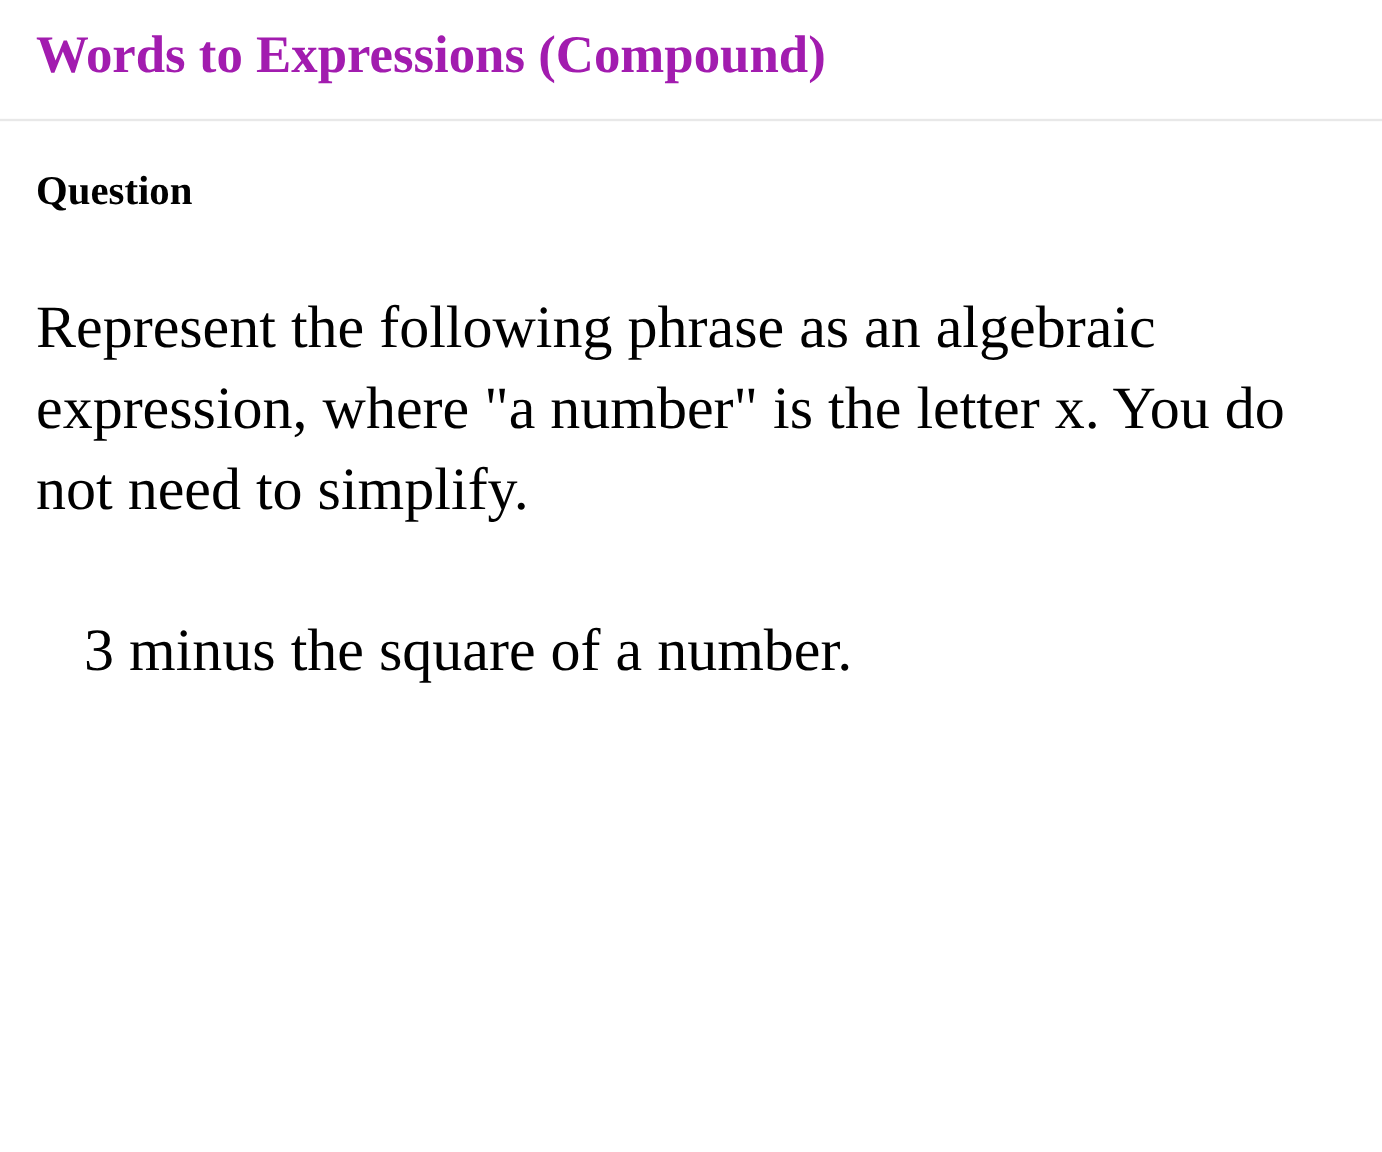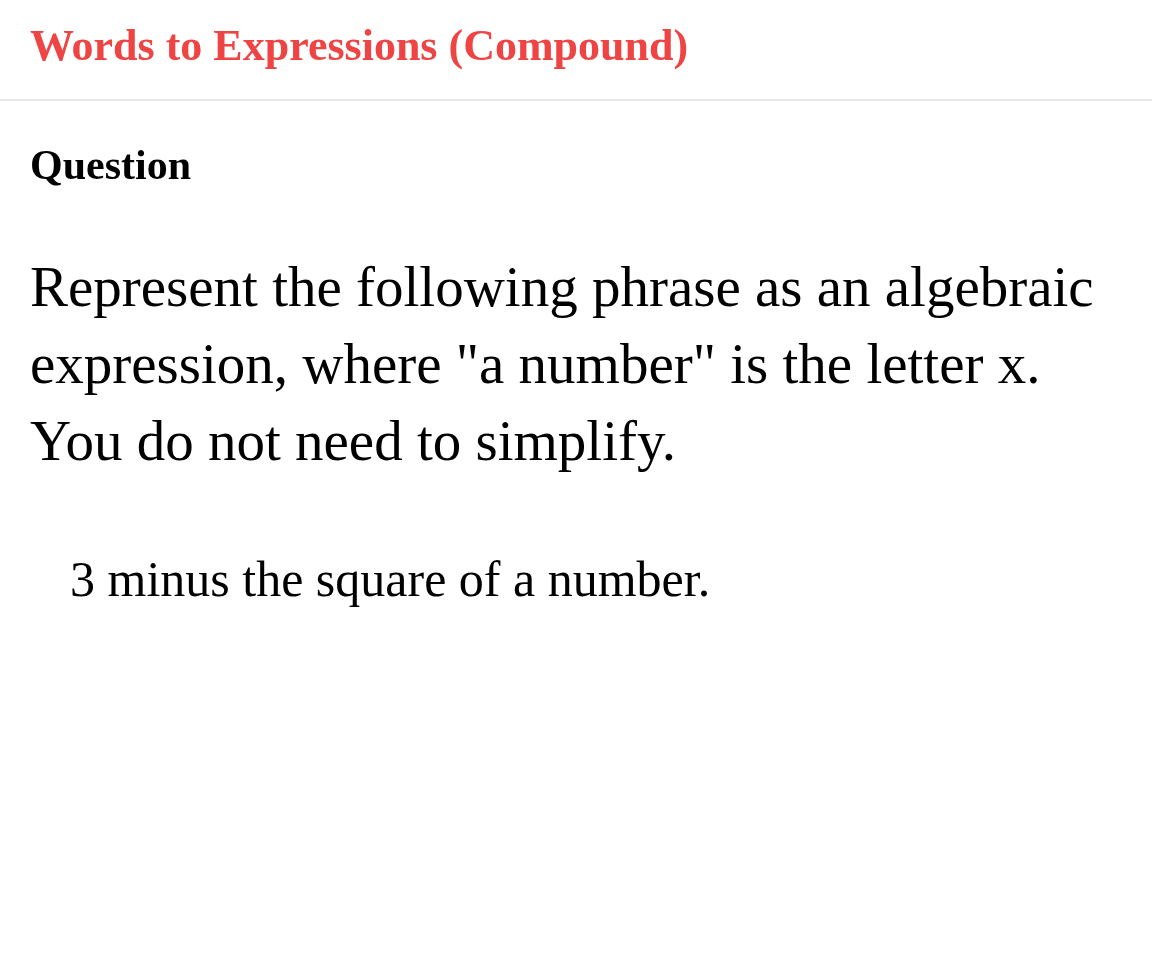--- a/index.html
+++ b/index.html
@@ -10,39 +10,39 @@
     body {
       width: 1152px;
       height: 960px;
       background: #ffffff;
       font-family: Georgia, 'Times New Roman', Times, serif;
       color: #000000;
     }
     .page-title {
       font-size: 44px;
       font-weight: bold;
-      color: #ef4444;
+      color: #a21caf;
       padding: 20px 30px 28px 30px;
     }
     .divider {
       width: 100%;
       height: 2px;
       background: #e8e8e8;
     }
     .content {
       padding: 40px 30px 0 30px;
     }
     .question-heading {
-      font-size: 42px;
+      font-size: 34px;
       font-weight: bold;
       color: #000000;
       margin-bottom: 60px;
     }
     .question-body {
-      font-size: 57px;
+      font-size: 50px;
       line-height: 1.35;
       color: #000000;
       margin-bottom: 70px;
     }
     .phrase {
       font-size: 50px;
       color: #000000;
       padding-left: 40px;
     }
   </style>

